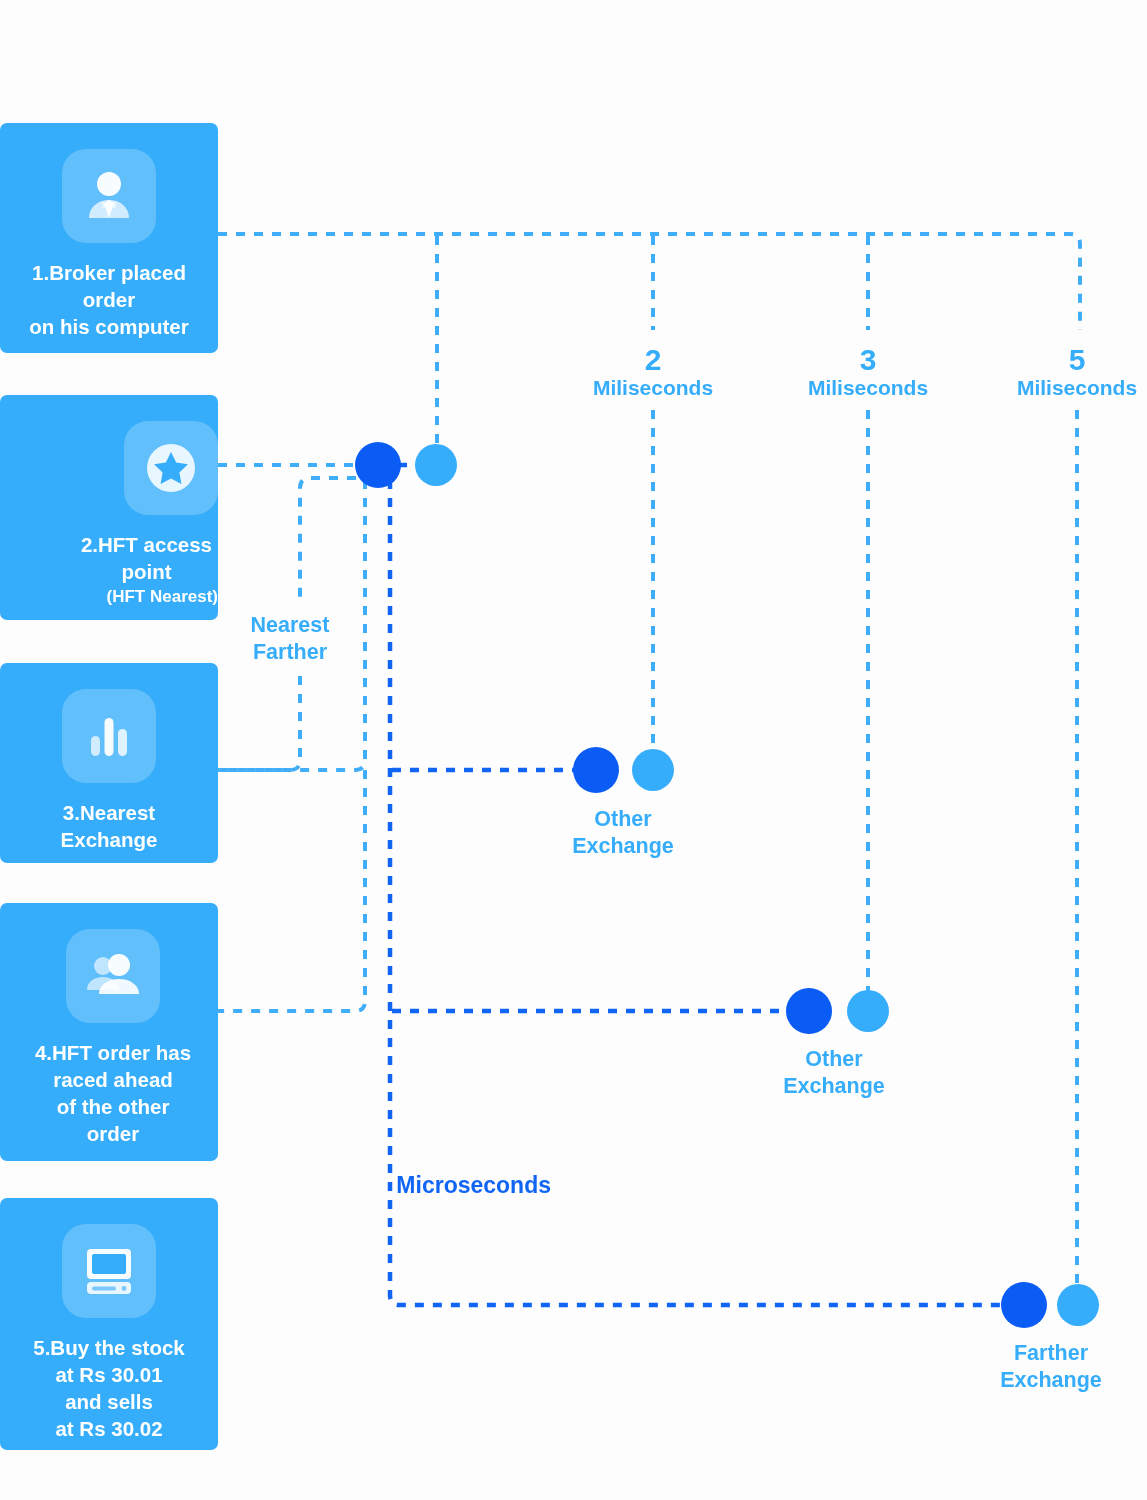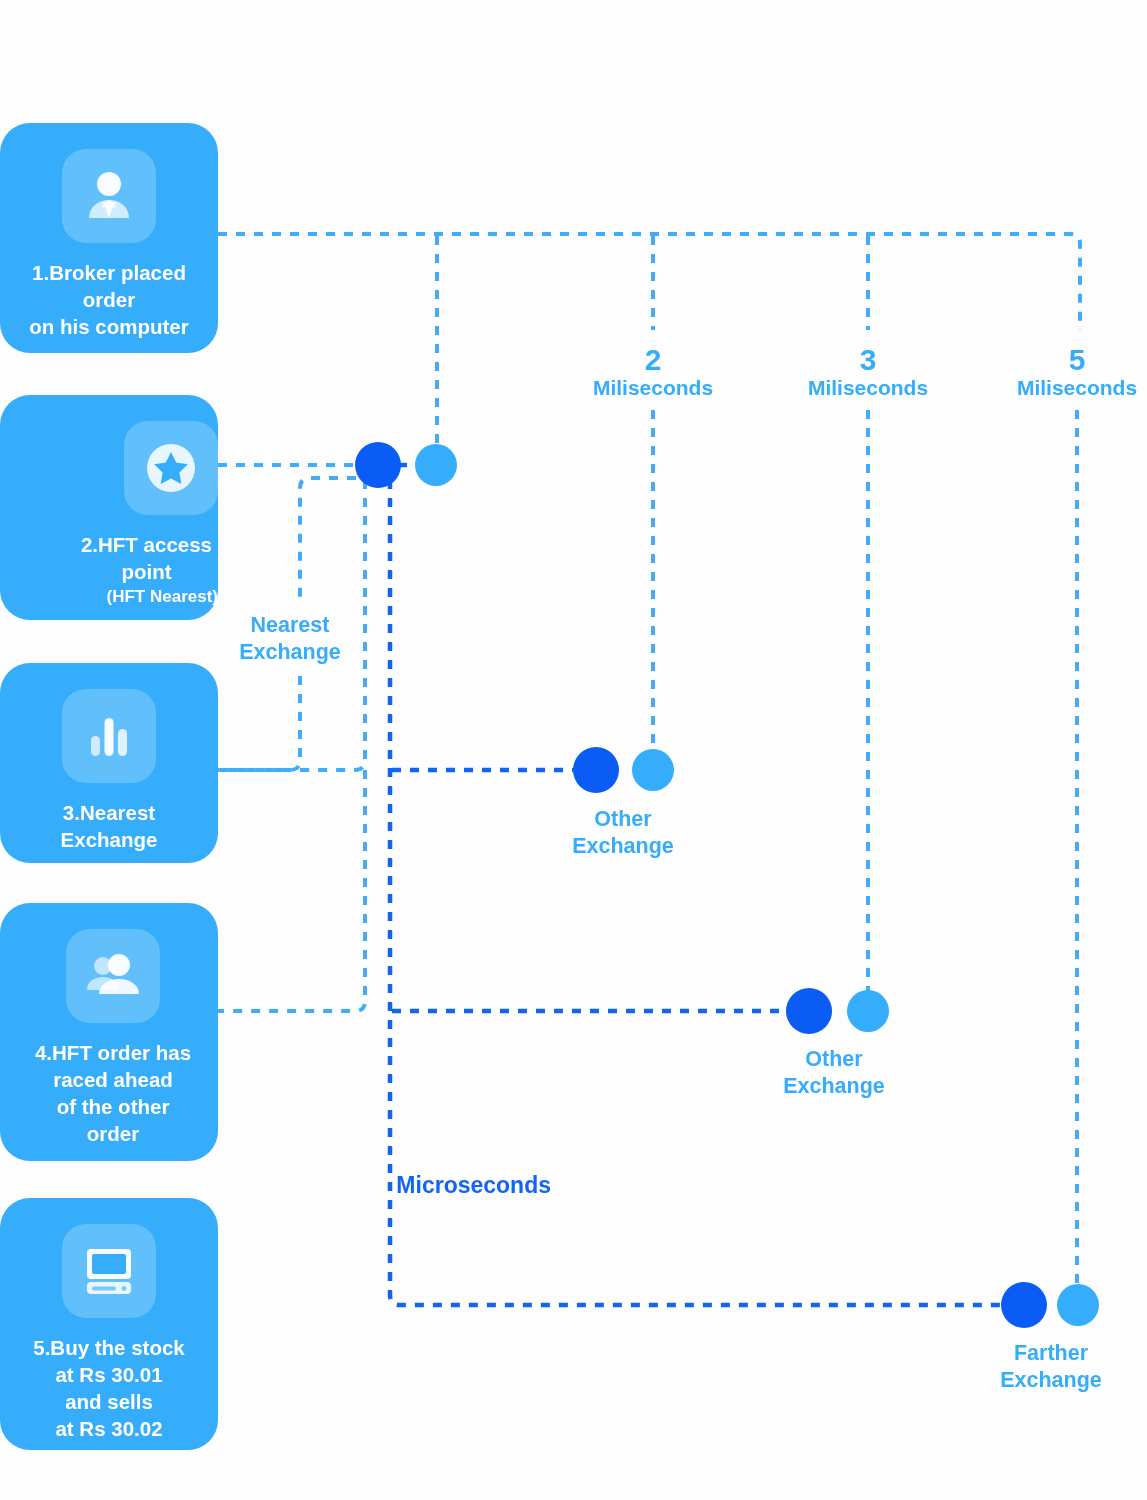--- a/index.html
+++ b/index.html
@@ -18,21 +18,21 @@
     height: 1500px;
     background: #fdfdfd;
     overflow: hidden;
   }
   
   .card {
     position: absolute;
     left: 0;
     width: 218px;
     background: #35ADFB;
-    border-radius: 30px;
+    border-radius: 7px;
     display: flex;
     flex-direction: column;
     align-items: center;
     box-sizing: border-box;
     padding-top: 26px;
   }
   .card-icon {
     width: 94px;
     height: 94px;
     border-radius: 24px;
@@ -256,21 +256,21 @@
   <div class="lbl-ms-num" style="left:583px; top:343px;">2</div>
   <div class="lbl-ms-unit" style="left:568px; top:375px;">Miliseconds</div>
 
   <div class="lbl-ms-num" style="left:798px; top:343px;">3</div>
   <div class="lbl-ms-unit" style="left:783px; top:375px;">Miliseconds</div>
 
   <div class="lbl-ms-num" style="left:1007px; top:343px;">5</div>
   <div class="lbl-ms-unit" style="left:992px; top:375px;">Miliseconds</div>
 
   <div class="lbl lbl-exchange" style="left:190px; top:612px;">Nearest
-Exchange</div>
+Farther</div>
 
   <div class="lbl lbl-exchange" style="left:523px; top:806px;">Other
 Exchange</div>
 
   <div class="lbl lbl-exchange" style="left:734px; top:1046px;">Other
 Exchange</div>
 
   <div class="lbl lbl-exchange" style="left:951px; top:1340px;">Farther
 Exchange</div>
 

